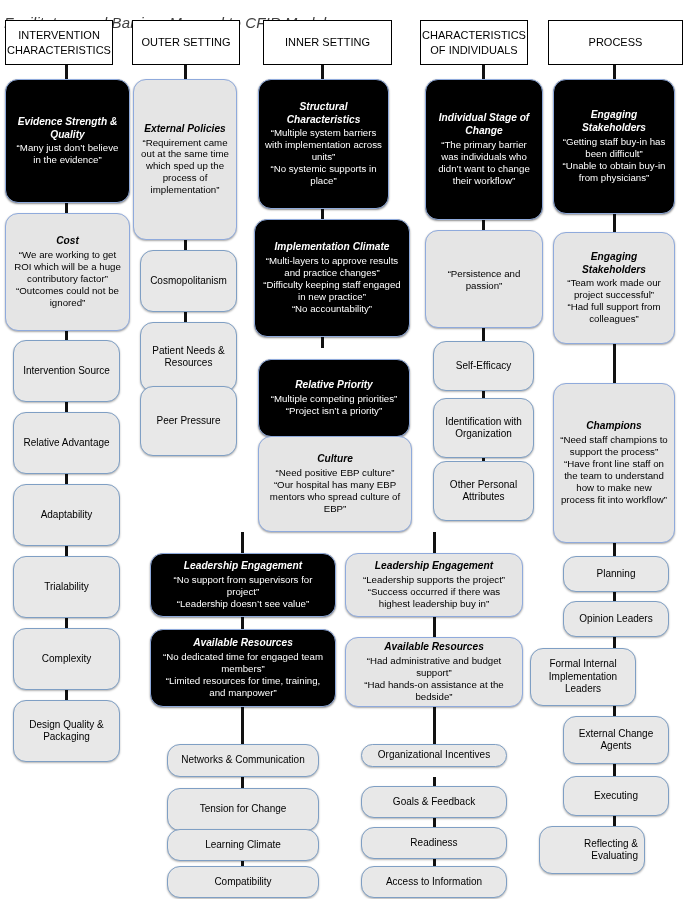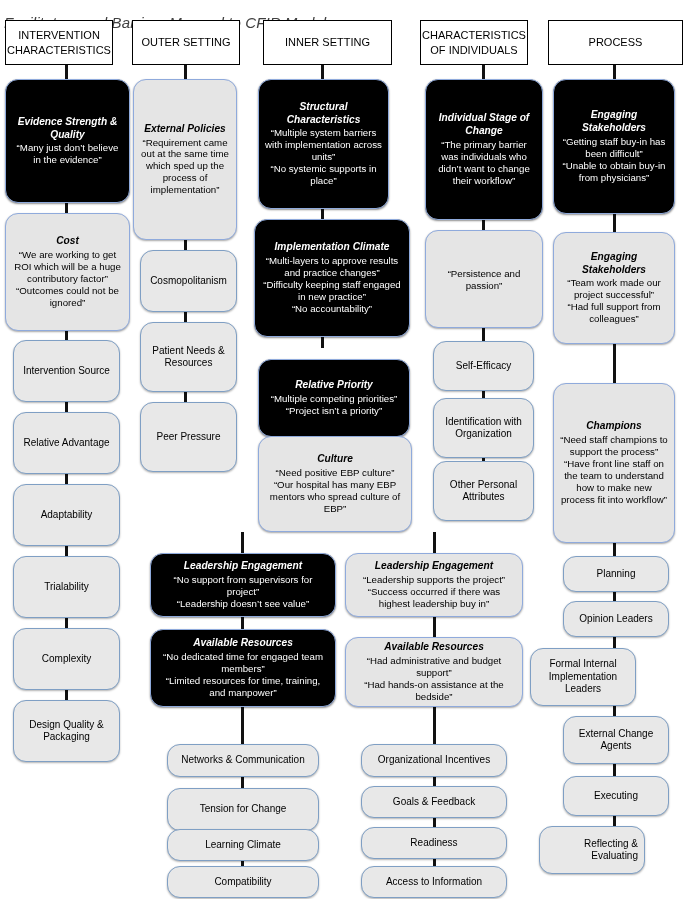--- a/index.html
+++ b/index.html
@@ -191,21 +191,21 @@
       <div class="node green" style="left: 133px; top: 79px; width: 104px; height: 161px;">
         <div class="ttl">External Policies</div>
         <div class="quote">“Requirement came out at the same time which sped up the process of implementation”</div>
       </div>
       <div class="node gray" style="left: 140px; top: 250px; width: 97px; height: 62px;">
         <div class="plain">Cosmopolitanism</div>
       </div>
       <div class="node gray" style="left: 140px; top: 322px; width: 97px; height: 70px;">
         <div class="plain">Patient Needs &amp; Resources</div>
       </div>
-      <div class="node gray" style="left: 140px; top: 402px; width: 97px; height: 70px;">
+      <div class="node gray" style="left: 140px; top: 386px; width: 97px; height: 70px;">
         <div class="plain">Peer Pressure</div>
       </div>
       <div class="node black" style="left: 258px; top: 79px; width: 131px; height: 130px;">
         <div class="ttl">Structural Characteristics</div>
         <div class="quote">“Multiple system barriers with implementation across units”</div>
         <div class="quote">“No systemic supports in place”</div>
       </div>
       <div class="node black" style="left: 254px; top: 219px; width: 156px; height: 118px;">
         <div class="ttl">Implementation Climate</div>
         <div class="quote">“Multi-layers to approve results and practice changes”</div>
@@ -247,21 +247,21 @@
       </div>
       <div class="node gray" style="left: 167px; top: 788px; width: 152px; height: 43px;">
         <div class="plain">Tension for Change</div>
       </div>
       <div class="node gray" style="left: 167px; top: 829px; width: 152px; height: 32px;">
         <div class="plain">Learning Climate</div>
       </div>
       <div class="node gray" style="left: 167px; top: 866px; width: 152px; height: 32px;">
         <div class="plain">Compatibility</div>
       </div>
-      <div class="node gray" style="left: 361px; top: 744px; width: 146px; height: 33px;">
+      <div class="node gray" style="left: 361px; top: 744px; width: 146px; height: 23px;">
         <div class="plain">Organizational Incentives</div>
       </div>
       <div class="node gray" style="left: 361px; top: 786px; width: 146px; height: 32px;">
         <div class="plain">Goals &amp; Feedback</div>
       </div>
       <div class="node gray" style="left: 361px; top: 827px; width: 146px; height: 32px;">
         <div class="plain">Readiness</div>
       </div>
       <div class="node gray" style="left: 361px; top: 866px; width: 146px; height: 32px;">
         <div class="plain">Access to Information</div>

